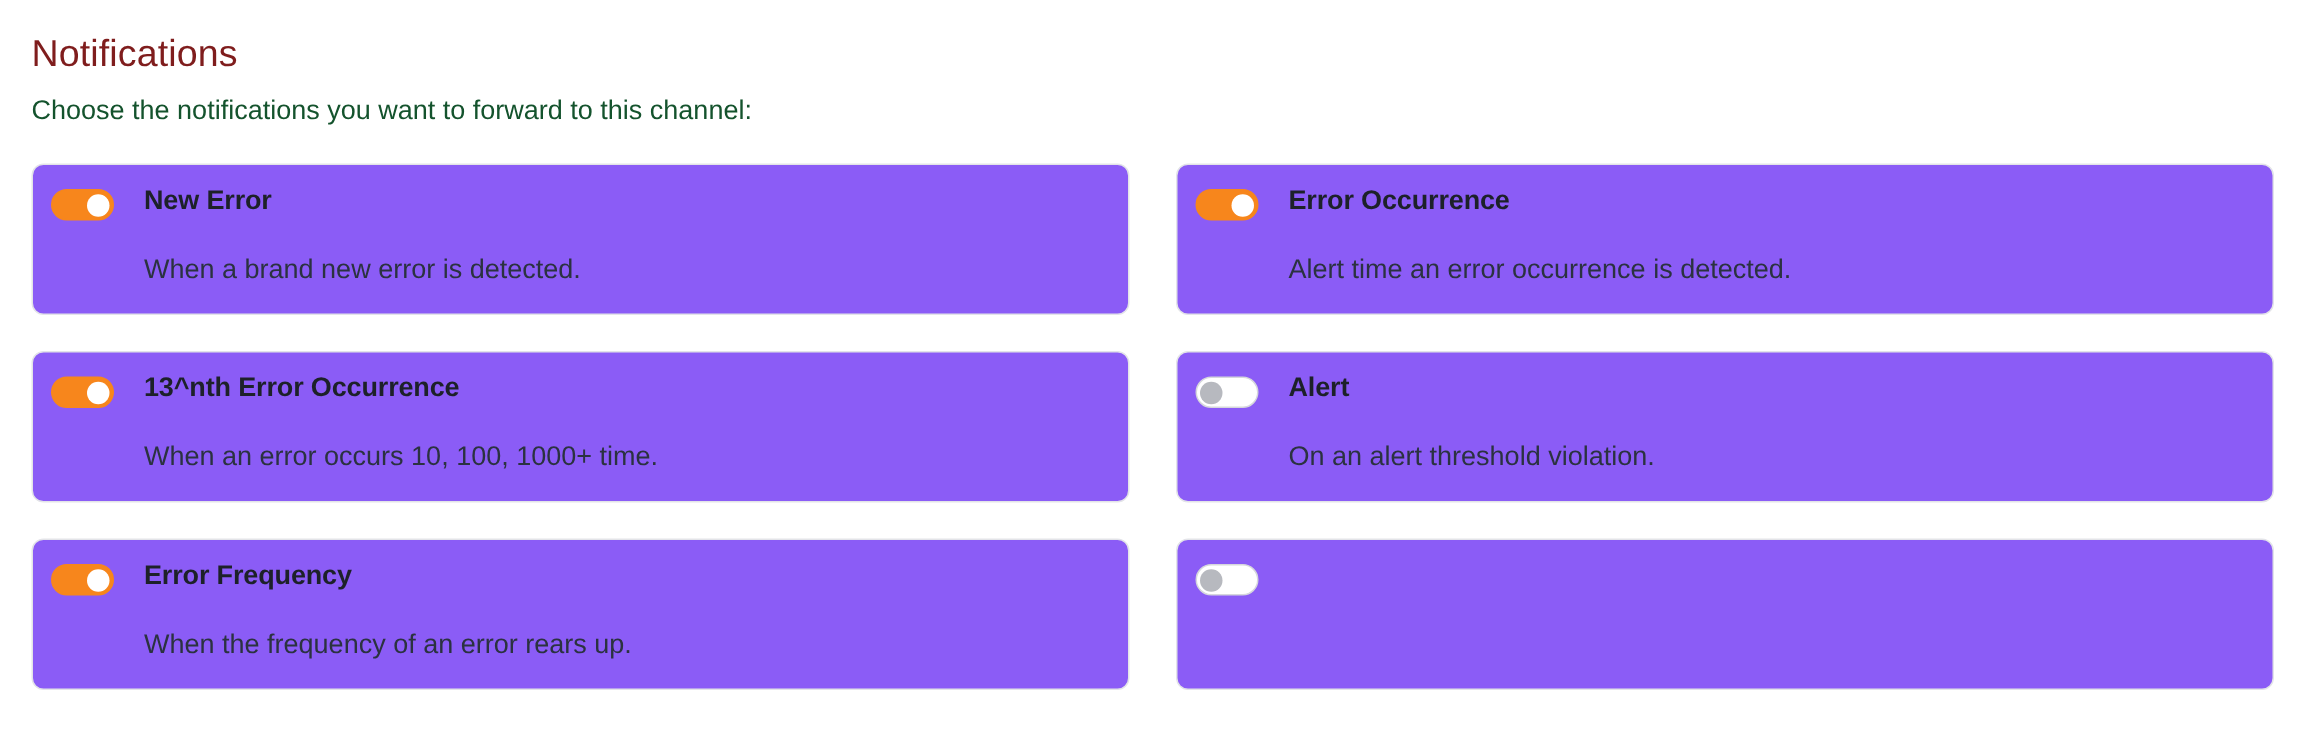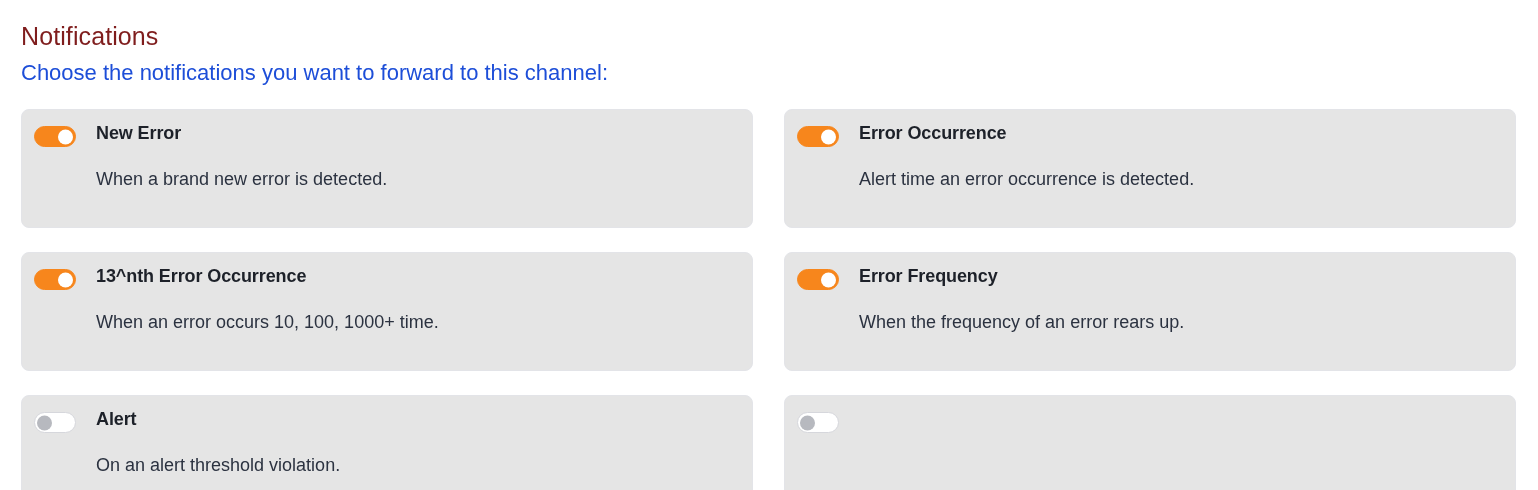--- a/index.html
+++ b/index.html
@@ -29,40 +29,40 @@
     padding-top: 20px;
     font-size: 25px;
     line-height: 32px;
     font-weight: 400;
     letter-spacing: 0.1px;
     color: #7f1d1d;
   }
   .section-subtitle {
     margin: 0;
     padding-top: 9px;
-    font-size: 22px;
+    font-size: 18px;
     line-height: 24px;
     font-weight: 400;
-    color: #1d4ed8;
+    color: #14532d;
   }
 
   
   .cards-grid {
     margin-top: 24px;
     display: grid;
     grid-template-columns: 732px 732px;
     column-gap: 31px;
     row-gap: 24px;
   }
 
   .notif-card {
     position: relative;
     box-sizing: border-box;
-    height: 119px;
-    background: #e5e5e5;
+    height: 101px;
+    background: #8b5cf6;
     border: 1px solid #e3e4e8;
     border-radius: 8px;
     padding: 12px 16px 14px 12px;
     display: flex;
     align-items: flex-start;
   }
 
   
   .toggle {
     flex: 0 0 auto;
@@ -157,39 +157,39 @@
       <div class="toggle on">
         <span class="knob"></span>
       </div>
       <div class="card-text">
         <div class="card-title">13^nth Error Occurrence</div>
         <div class="card-desc">When an error occurs 10, 100, 1000+ time.</div>
       </div>
     </div>
 
     <div class="notif-card">
+      <div class="toggle off">
+        <span class="knob"></span>
+      </div>
+      <div class="card-text">
+        <div class="card-title">Alert</div>
+        <div class="card-desc">On an alert threshold violation.</div>
+      </div>
+    </div>
+
+    <div class="notif-card">
       <div class="toggle on">
         <span class="knob"></span>
       </div>
       <div class="card-text">
         <div class="card-title">Error Frequency</div>
         <div class="card-desc">When the frequency of an error rears up.</div>
       </div>
     </div>
 
     <div class="notif-card">
       <div class="toggle off">
         <span class="knob"></span>
       </div>
-      <div class="card-text">
-        <div class="card-title">Alert</div>
-        <div class="card-desc">On an alert threshold violation.</div>
-      </div>
-    </div>
-
-    <div class="notif-card">
-      <div class="toggle off">
-        <span class="knob"></span>
-      </div>
     </div>
 
   </div>
 </div>
 
 </body></html>

